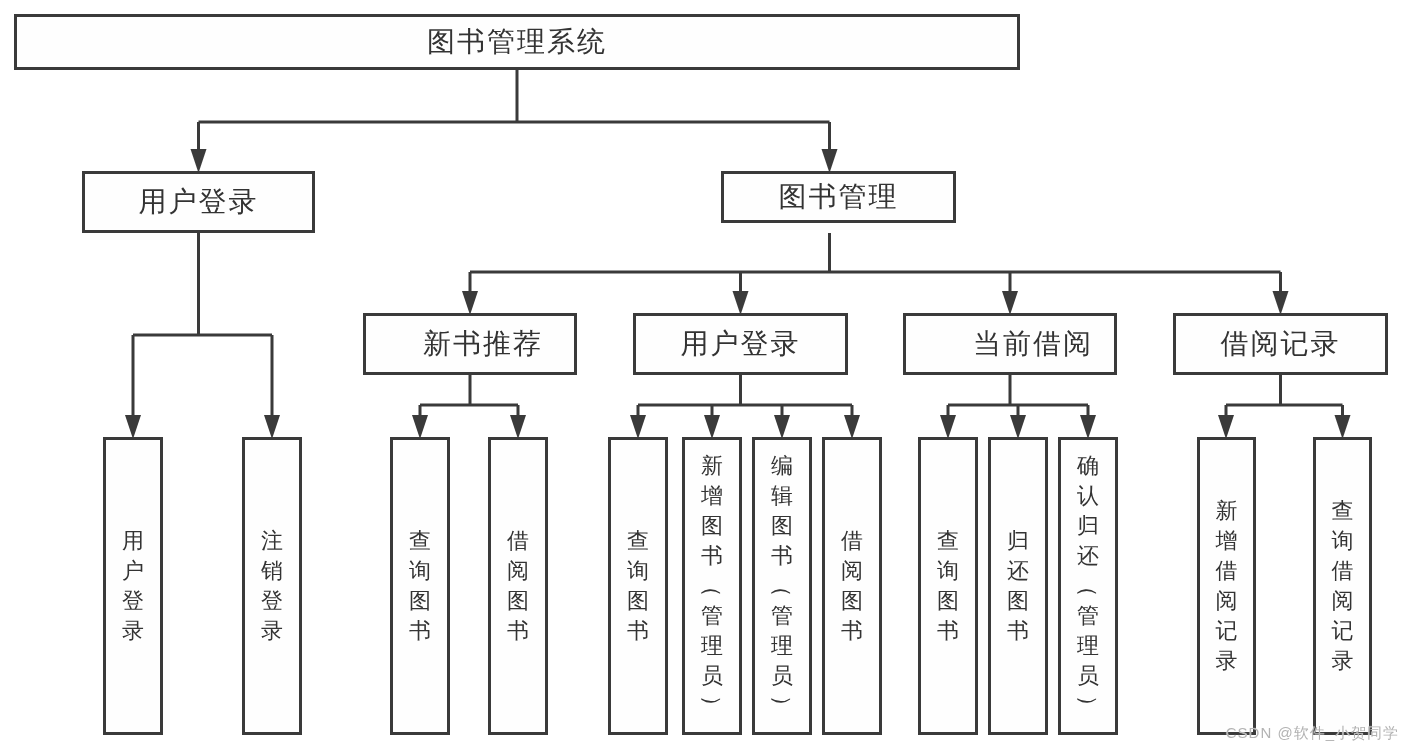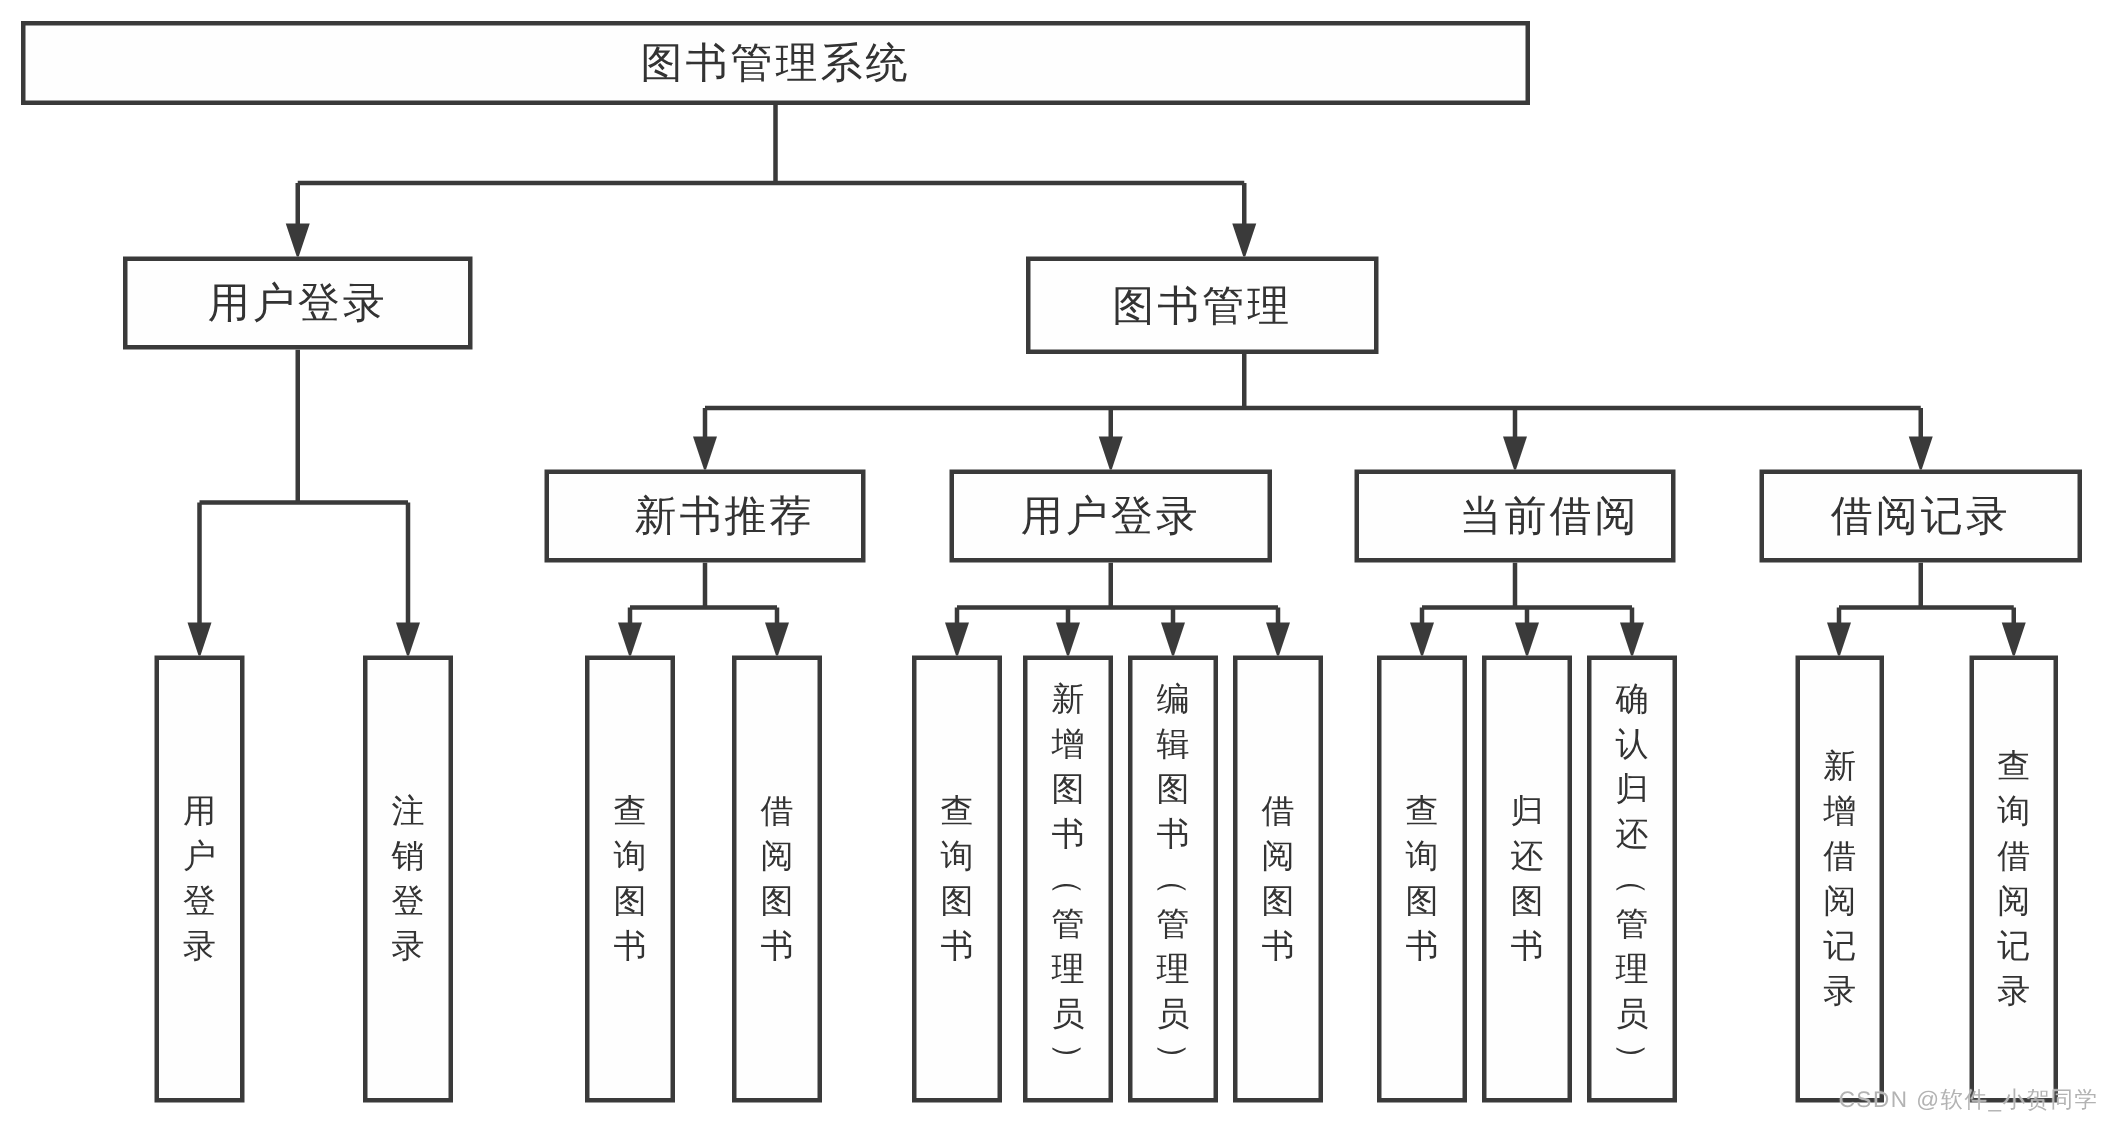--- a/index.html
+++ b/index.html
@@ -35,21 +35,21 @@
     color: #333333;
   }
   .node .hlabel {
     font-size: 28px;
     letter-spacing: 2px;
     white-space: nowrap;
   }
   
   .root-box   { left: 14px;  top: 14px;  width: 1006px; height: 56px; }
   .lv2-a      { left: 82px;  top: 171px; width: 233px;  height: 62px; }
-  .lv2-b      { left: 684px; top: 171px; width: 235px;  height: 65px; }
+  .lv2-b      { left: 721px; top: 171px; width: 235px;  height: 52px; }
   .lv3-a      { left: 363px; top: 313px; width: 214px;  height: 62px; padding-left: 26px; }
   .lv3-b      { left: 633px; top: 313px; width: 215px;  height: 62px; }
   .lv3-c      { left: 903px; top: 313px; width: 214px;  height: 62px; padding-left: 46px; }
   .lv3-d      { left: 1173px;top: 313px; width: 215px;  height: 62px; }
   
   .leaf { top: 437px; width: 60px; height: 298px; }
   .leaf-1  { left: 103px; }
   .leaf-2  { left: 242px; }
   .leaf-3  { left: 390px; }
   .leaf-4  { left: 488px; }

